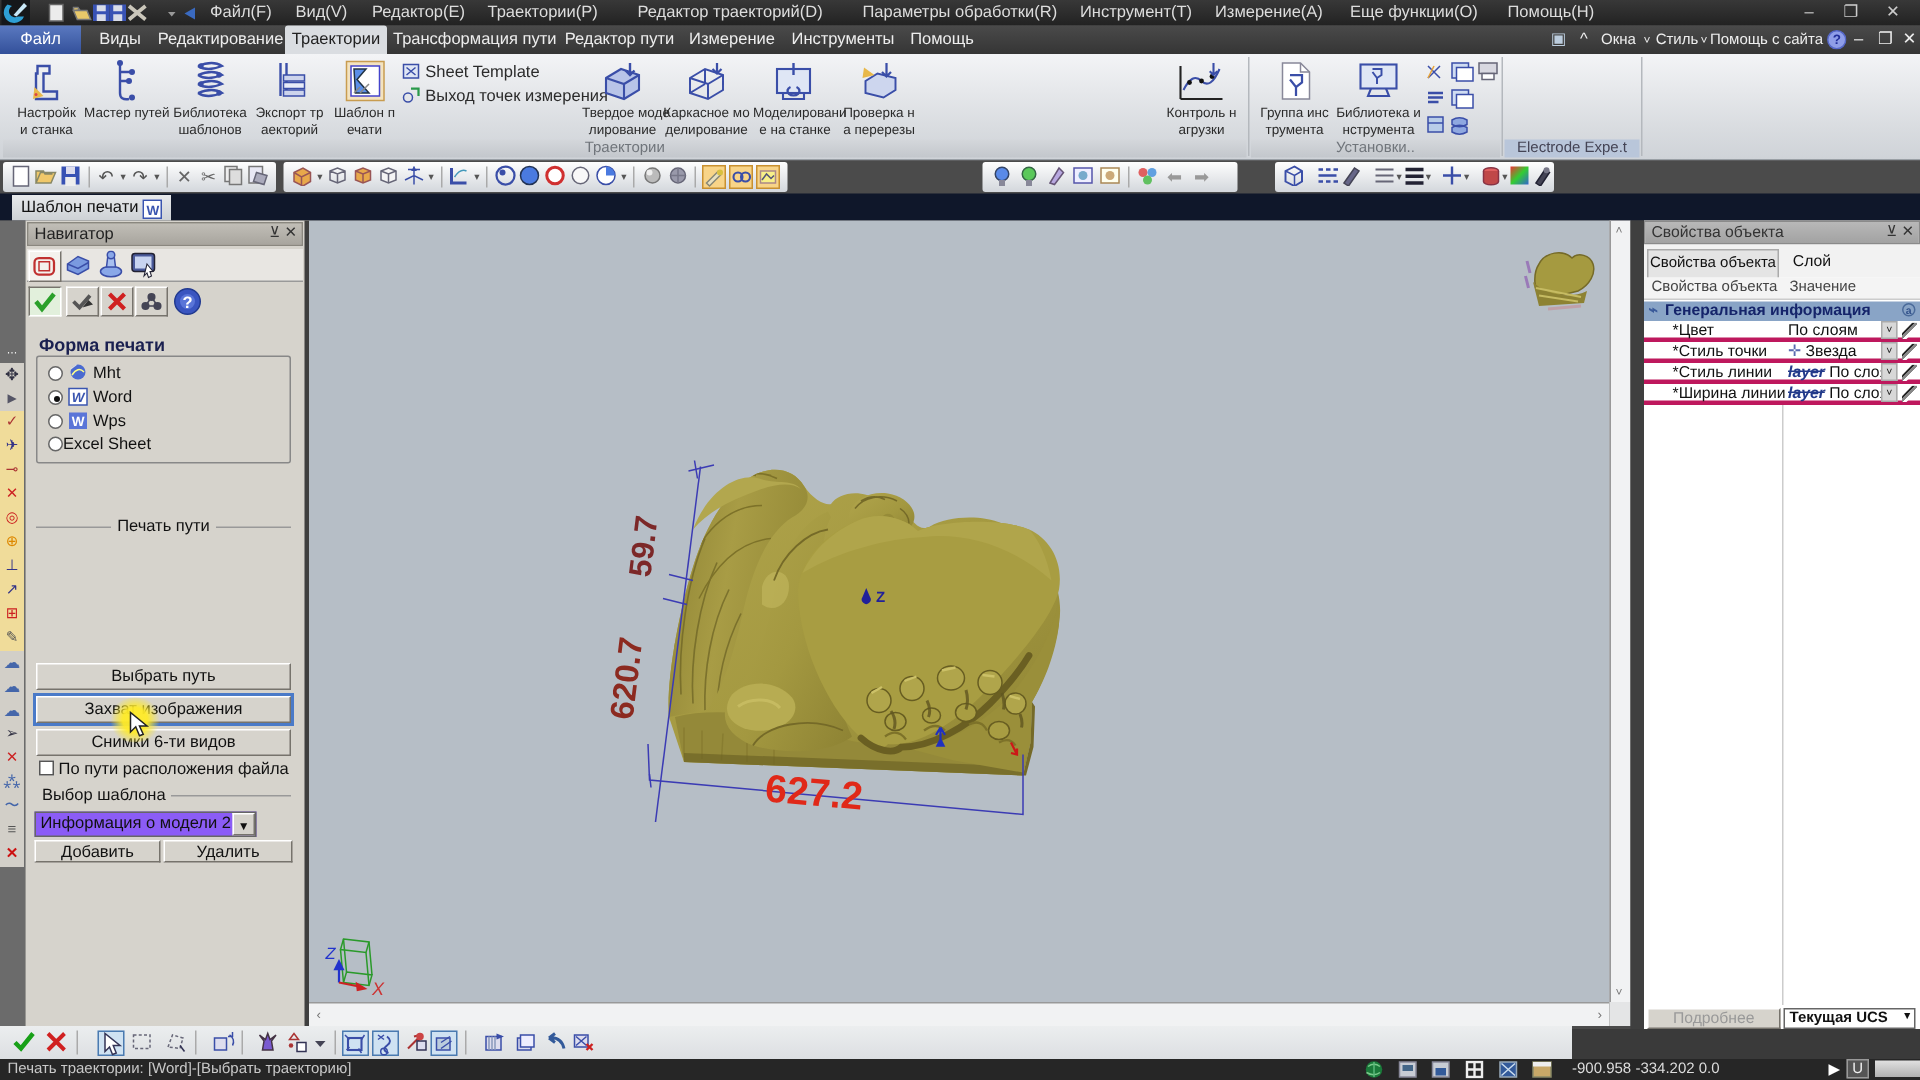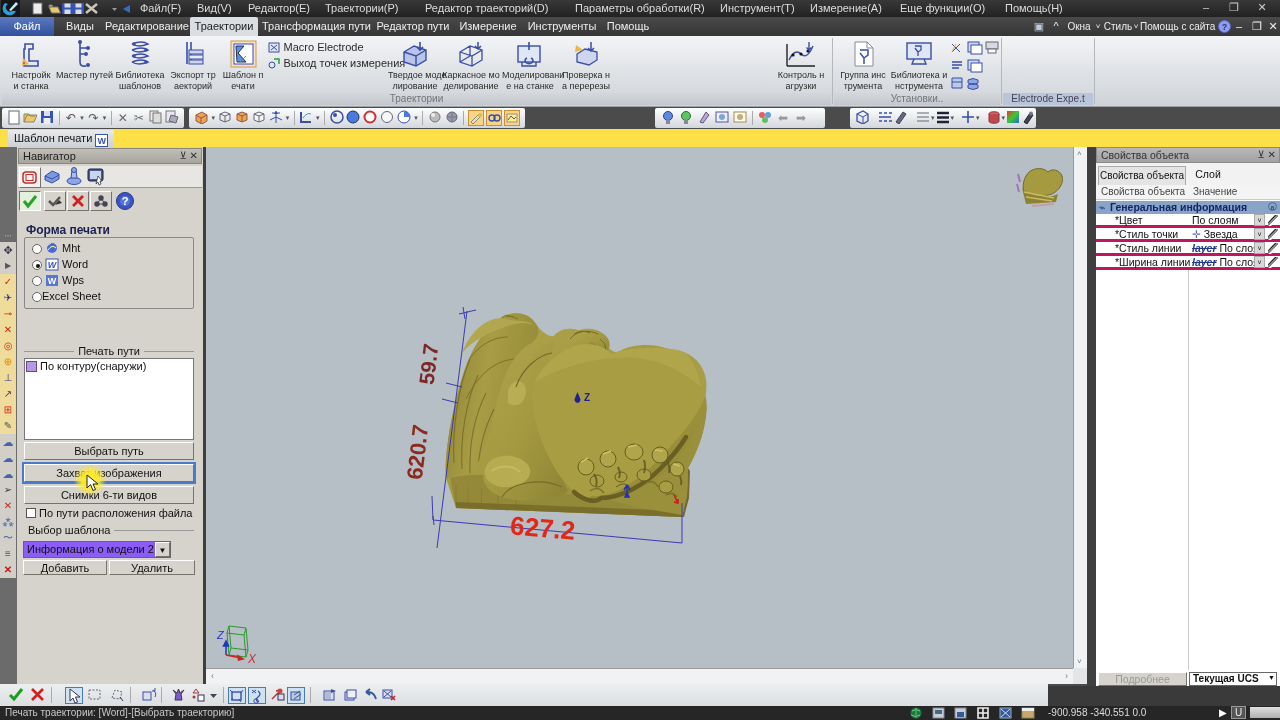--- a/index.html
+++ b/index.html
@@ -32,21 +32,21 @@
 .ritem .ric { height:32px; margin:1px auto 0; }
 
 #tbrow { position:absolute; left:0; top:107px; width:1280px; height:22px; background:#4b4b4b; }
 .tbg { position:absolute; top:1px; height:20px; border-radius:2px;
   background:linear-gradient(#fefefe,#d3d7dc); display:flex; align-items:center; padding:0 4px; }
 .tbg .i { width:16px; height:16px; margin:0 1px; font-size:12px; line-height:16px; text-align:center; color:#444; }
 .tbg .sp { width:1px; height:14px; background:#aaa; margin:0 3px; }
 .tbg .dd { width:7px; font-size:7px; color:#555; text-align:center; }
 
 
-#tabstrip { position:absolute; left:0; top:129px; width:1280px; height:18px; background:#fde047; }
+#tabstrip { position:absolute; left:0; top:129px; width:1280px; height:18px; background:#0f172a; }
 #doctab { position:absolute; left:8px; top:1px; height:17px; background:linear-gradient(#e8eaec,#cdd1d5);
   font-size:11px; color:#111; line-height:17px; padding:0 6px; }
 
 
 #leftstrip { position:absolute; left:0; top:147px; width:17px; height:537px; background:#6b6b6b; }
 #lsicons { position:absolute; left:0; top:85px; width:16px; background:#d2cfc8; }
 #lsicons .li { width:16px; height:16px; font-size:10px; text-align:center; line-height:16px; }
 
 #nav { position:absolute; left:17px; top:147px; width:189px; height:537px;
   background:#d6d3cc; border-right:3px solid #3f3f3f; font-size:11px; color:#111; }
@@ -171,21 +171,21 @@
     <div class="ritem" style="left:220px;width:46px"><div class="ric"><svg width="32" height="32">
       <rect x="4" y="3" width="25" height="26" fill="#f3e3c0" stroke="#c89c50"></rect>
       <rect x="7" y="6" width="19" height="20" fill="#fff" stroke="#44c"></rect>
       <path d="M9 8 l8 0 -6 7 8 9 -9 0 z" fill="#5b8fe8" stroke="#234"></path>
       <path d="M9 24 l4 -4 M13 24 l6 -6" stroke="#888"></path>
           </svg></div>Шаблон п<br>ечати</div>
     <div class="ritem" style="left:268px;width:130px;text-align:left">
       <div style="height:13px;margin-top:4px"><svg width="13" height="12" style="vertical-align:-2px">
             <rect x="1" y="2" width="10" height="9" fill="#dfe6f5" stroke="#3a4ea8"></rect>
             <path d="M3 4 l6 5 M9 4 l-6 5" stroke="#3a4ea8"></path>
-          </svg> <span style="font-size:11px">Macro Electrode</span></div>
+          </svg> <span style="font-size:11px">Sheet Template</span></div>
       <div style="height:13px;margin-top:3px"><svg width="13" height="12" style="vertical-align:-2px">
             <circle cx="4" cy="8" r="3" fill="none" stroke="#3a4ea8"></circle>
             <path d="M6 2 l5 0 0 5" fill="none" stroke="#2a9a4a" stroke-width="1.5"></path>
           </svg> <span style="font-size:11px">Выход точек измерения</span></div>
     </div>
     <div class="ritem" style="left:388px;width:54px"><div class="ric"><svg width="34" height="32">
       <path d="M6 14 l10 -6 12 4 0 10 -10 6 -12 -4 z" fill="#b8c4e8" stroke="#3a4ea8" stroke-width="1.4"></path>
       <path d="M6 14 l12 4 10 -6 M18 18 l0 10" fill="none" stroke="#3a4ea8" stroke-width="1.4"></path>
       <path d="M22 4 l0 8 m-3 -3 l3 3 3 -3" stroke="#3a4ea8" stroke-width="1.6" fill="none"></path>
           </svg></div>Твердое моде<br>лирование</div>
@@ -510,23 +510,20 @@
             <text x="7" y="10" font-size="9" font-weight="bold" text-anchor="middle" fill="#3a55b0" font-style="italic">W</text>
           </svg>Word</div>
       <div class="abs" style="left:7px;top:36px"><span class="rad"></span><svg width="14" height="13" style="vertical-align:-3px;margin:0 3px">
             <rect x="1" y="1" width="12" height="11" fill="#5a75d8"></rect>
             <text x="7" y="10" font-size="9" font-weight="bold" text-anchor="middle" fill="#fff">W</text>
           </svg>Wps</div>
       <div class="abs" style="left:7px;top:52px"><span class="rad"></span><span style="margin-left:0">Excel Sheet</span></div>
     </div>
 
     <div class="abs hdrline" style="left:7px;top:198px;width:170px;text-align:center"><span>Печать пути</span></div>
-    <div class="abs" style="left:7px;top:211px;width:170px;height:82px;background:#fff;border:1px solid #777">
-      <div style="margin:1px 0 0 1px"><span style="display:inline-block;width:11px;height:11px;background:#b49ae0;border:1px solid #649;vertical-align:-2px;margin-right:3px"></span>По контуру(снаружи)</div>
-    </div>
 
     <div class="abs btn3d navbtn" style="left:7px;top:295px">Выбрать путь</div>
     <div class="abs btn3d navbtn" style="left:7px;top:317px;outline:2px solid #4a7ac8">Захват изображения</div>
     <div class="abs btn3d navbtn" style="left:7px;top:339px">Снимки 6-ти видов</div>
 
     <div class="abs" style="left:55px;top:318px;width:36px;height:30px;background:radial-gradient(circle, rgba(255,235,40,.95) 35%, rgba(255,235,40,0) 70%);border-radius:50%"></div>
     <svg class="abs" style="left:69px;top:327px" width="14" height="18">
         <path d="M1 1 l0 13 3.5 -3.5 2.5 6 2.5 -1 -2.5 -5.5 5 0 z" fill="#fff" stroke="#222"></path>
       </svg>
     <div class="abs" style="left:9px;top:360px"><span style="display:inline-block;width:10px;height:10px;background:#fff;border:1px solid #555;vertical-align:-1px"></span> По пути расположения файла</div>
@@ -803,19 +800,19 @@
       <rect x="23" y="1" width="11" height="10" fill="#c8ccd4" stroke="#889"></rect>
         <rect x="25" y="3" width="7" height="4" fill="#468"></rect>
       <rect x="45" y="1" width="11" height="10" fill="#c8ccd4" stroke="#889"></rect>
         <rect x="47" y="5" width="7" height="5" fill="#335a9a"></rect>
       <path d="M68 1 l10 0 0 10 -10 0 z M68 6 l10 0 M73 1 l0 10" stroke="#eee" fill="none" stroke-width="1.6"></path>
       <rect x="90" y="1" width="11" height="10" fill="#335a9a" stroke="#9ab"></rect>
         <path d="M91 2 l9 8 m0 -8 l-9 8" stroke="#cde"></path>
       <rect x="112" y="1" width="12" height="10" fill="#c8a868" stroke="#886"></rect>
         <rect x="112" y="1" width="12" height="3" fill="#eee"></rect>
     </svg>
-    <span style="position:absolute;left:1048px;top:1px;color:#ddd">-900.958 -340.551 0.0</span>
+    <span style="position:absolute;left:1048px;top:1px;color:#ddd">-900.958 -334.202 0.0</span>
     <span style="position:absolute;left:1219px;top:1px;color:#fff">▶</span>
     <span style="position:absolute;left:1231px;top:0;width:15px;height:13px;background:#555;border:1px solid #999;color:#eee;text-align:center;line-height:12px">U</span>
     <span style="position:absolute;left:1250px;top:1px;width:30px;height:11px;background:linear-gradient(#e0e0e0,#b0b0b0)"></span>
   </div>
 
 </div>
 
 </body></html>

